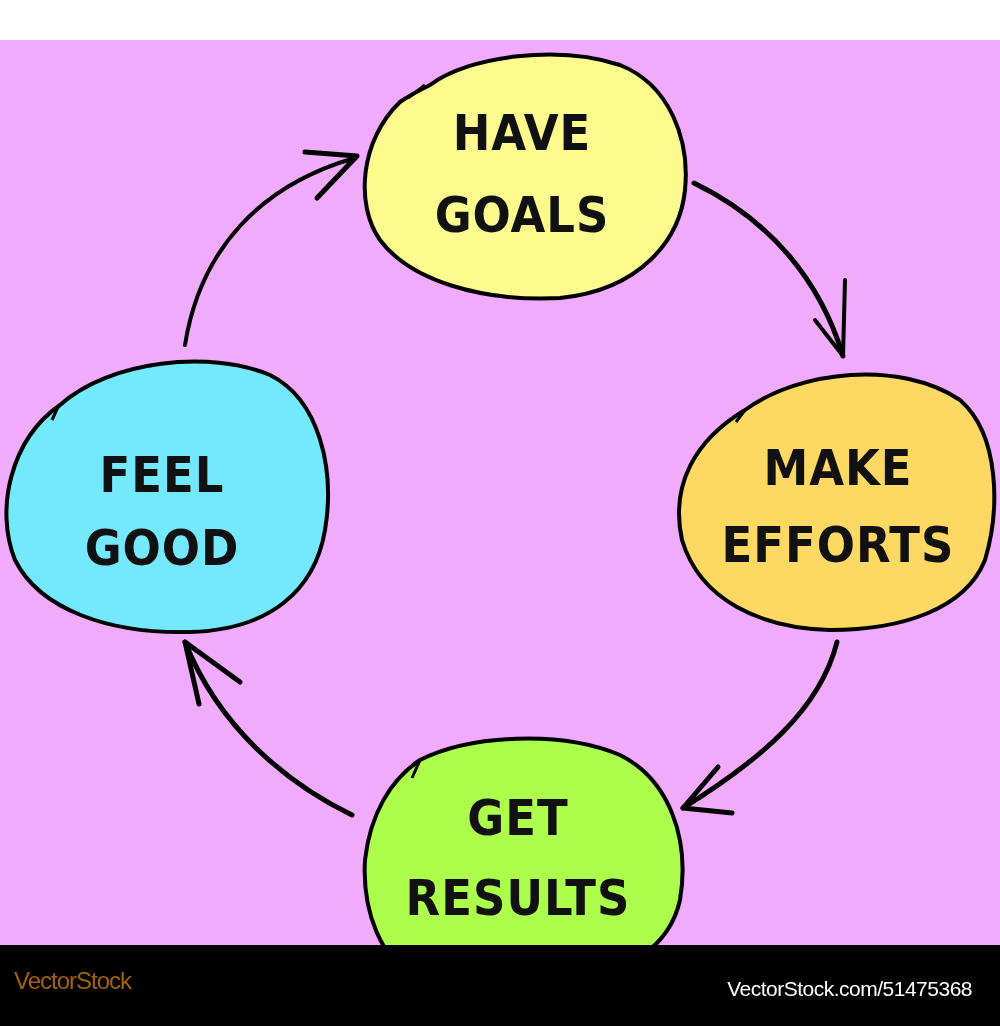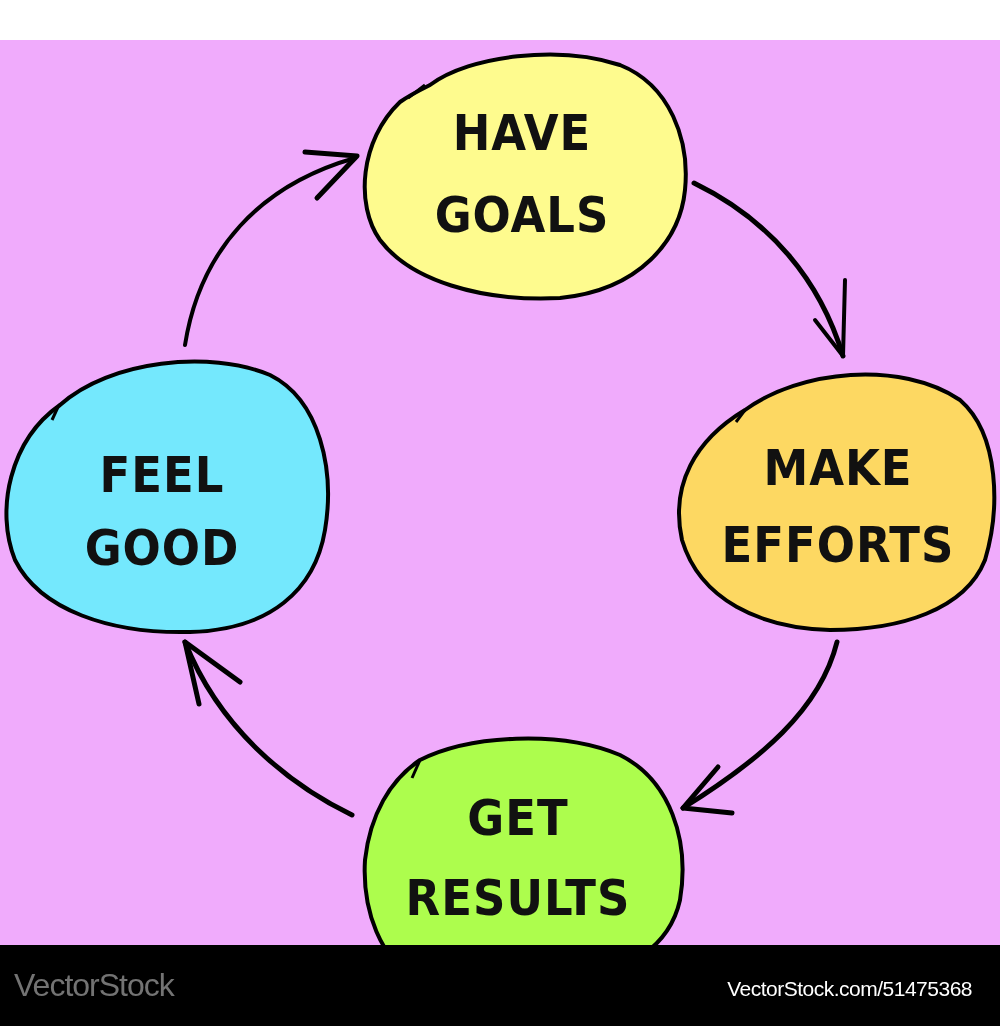--- a/index.html
+++ b/index.html
@@ -12,21 +12,21 @@
     fill: #111111;
     letter-spacing: 1px;
     text-anchor: middle;
   }
   #footer {
     position: absolute; left: 0; top: 945px; width: 1000px; height: 81px;
     background: #000000; color: #ffffff;
   }
   #footer .brand {
     position: absolute; left: 14px; top: 22px;
-    font-family: "Liberation Sans", sans-serif; font-size: 32px; letter-spacing: -1px; color: #737373;
+    font-family: "Liberation Sans", sans-serif; font-size: 24px; letter-spacing: -1px; color: #a16207;
   }
   #footer .url {
     position: absolute; right: 28px; top: 32px;
     font-family: Liberation Sans, sans-serif; font-size: 21px; letter-spacing: -0.5px; color: #fff;
   }
 </style>
 </head>
 <body>
 
 <div id="canvas">

